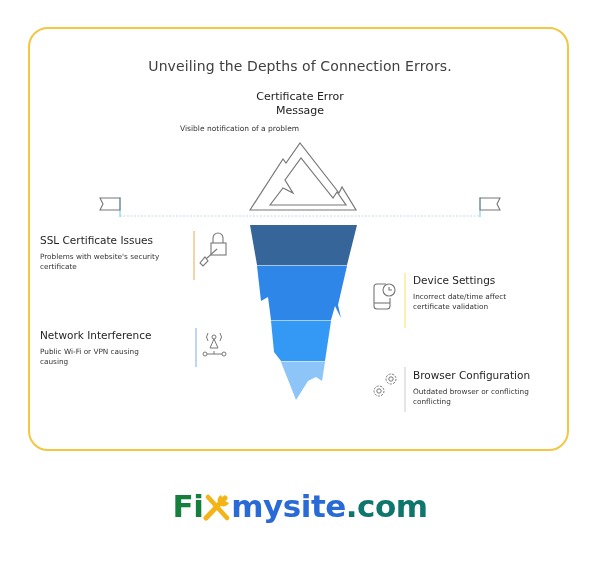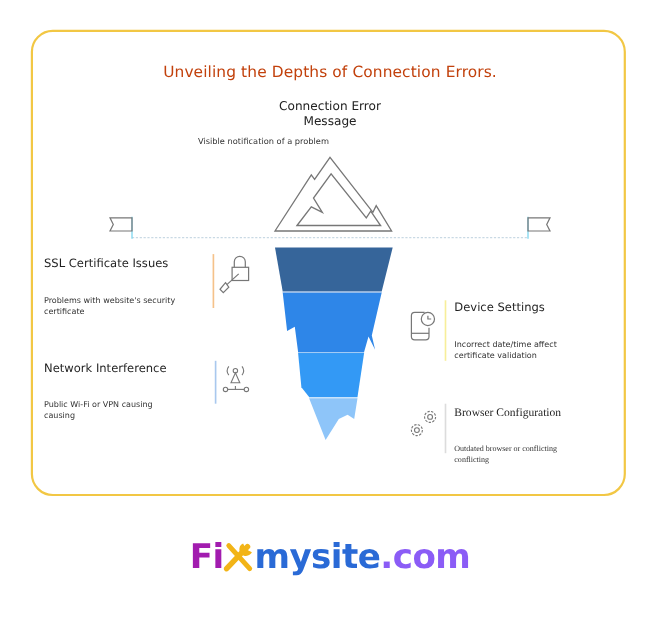--- a/index.html
+++ b/index.html
@@ -1,46 +1,46 @@
 <!DOCTYPE html>
 <html><head>
 <meta charset="utf-8">
 <style>
   html, body { margin:0; padding:0; }
   body { width:600px; height:563px; background:#ffffff; position:relative; overflow:hidden;
          font-family:"DejaVu Sans", "Liberation Sans", sans-serif; color:#1c1c1c; }
   .card { position:absolute; left:28px; top:27px; width:541px; height:424px;
           border:2px solid #f2c744; border-radius:20px; box-sizing:border-box; background:#fff; }
   .title { position:absolute; left:0; width:600px; top:58px; text-align:center;
-           font-size:14px; font-weight:500; color:#c2410c; letter-spacing:0.1px; }
+           font-size:14px; font-weight:500; color:#404040; letter-spacing:0.1px; }
   .peak-title { position:absolute; left:200px; width:200px; top:90px; text-align:center;
                 font-size:11px; line-height:14px; color:#222; }
   .peak-desc { position:absolute; left:180px; width:240px; top:124px; 
                font-size:7.5px; color:#333; }
   svg.art { position:absolute; left:0; top:0; }
   .item { position:absolute; }
   .item .h { font-size:10.5px; line-height:13px; color:#1f1f1f; }
-  .item .d { font-size:7.3px; line-height:10px; color:#333; margin-top:21px; }
+  .item .d { font-size:7.3px; line-height:10px; color:#333; margin-top:5px; }
   .left { text-align:left; }
   .logo { position:absolute; left:0; width:600px; top:488px; text-align:center;
           font-size:31px; font-weight:bold; letter-spacing:-0.5px; }
-  .logo .fi { color:#a21caf; }
+  .logo .fi { color:#15803d; }
   .logo .my { color:#2a6ad6; }
-  .logo .com { color:#8b5cf6; }
+  .logo .com { color:#0f766e; }
   .logo .x { display:inline-block; width:28px; height:30px; vertical-align:-5px; }
 </style>
 </head>
 <body>
 
 <div class="card"></div>
 
 <div class="title">Unveiling the Depths of Connection Errors.</div>
 
 <div class="peak-title">
-  <div>Connection Error</div>
+  <div>Certificate Error</div>
   <div>Message</div>
 </div>
 <div class="peak-desc">Visible notification of a problem</div>
 
 <svg class="art" width="600" height="563" viewBox="0 0 600 563">
 
   <g>
     <line x1="120" y1="216" x2="480" y2="216" stroke="#c9d9e4" stroke-width="1" stroke-dasharray="2,1.5"></line>
     <line x1="120" y1="197" x2="120" y2="217" stroke="#7fd6ee" stroke-width="1.2"></line>
     <line x1="480" y1="197" x2="480" y2="217" stroke="#7fd6ee" stroke-width="1.2"></line>
@@ -120,21 +120,21 @@
 </div>
 
 <div class="item left" style="left:40px; width:146px; top:329px;">
   <div class="h">Network Interference</div>
   <div class="d">
     <div>Public Wi-Fi or VPN causing</div>
     <div>causing</div>
   </div>
 </div>
 
-<div class="item" style="left:413px; width:150px; top:369px;font-family:Liberation Serif, serif;">
+<div class="item" style="left:413px; width:150px; top:369px;">
   <div class="h">Browser Configuration</div>
   <div class="d">
     <div>Outdated browser or conflicting</div>
     <div>conflicting</div>
   </div>
 </div>
 
 <div class="logo">
   <span class="fi">Fi</span><svg class="x" viewBox="0 0 28 30">
     <path d="M3,26 L22,6" stroke="#f2b417" stroke-width="5" stroke-linecap="round"></path>

